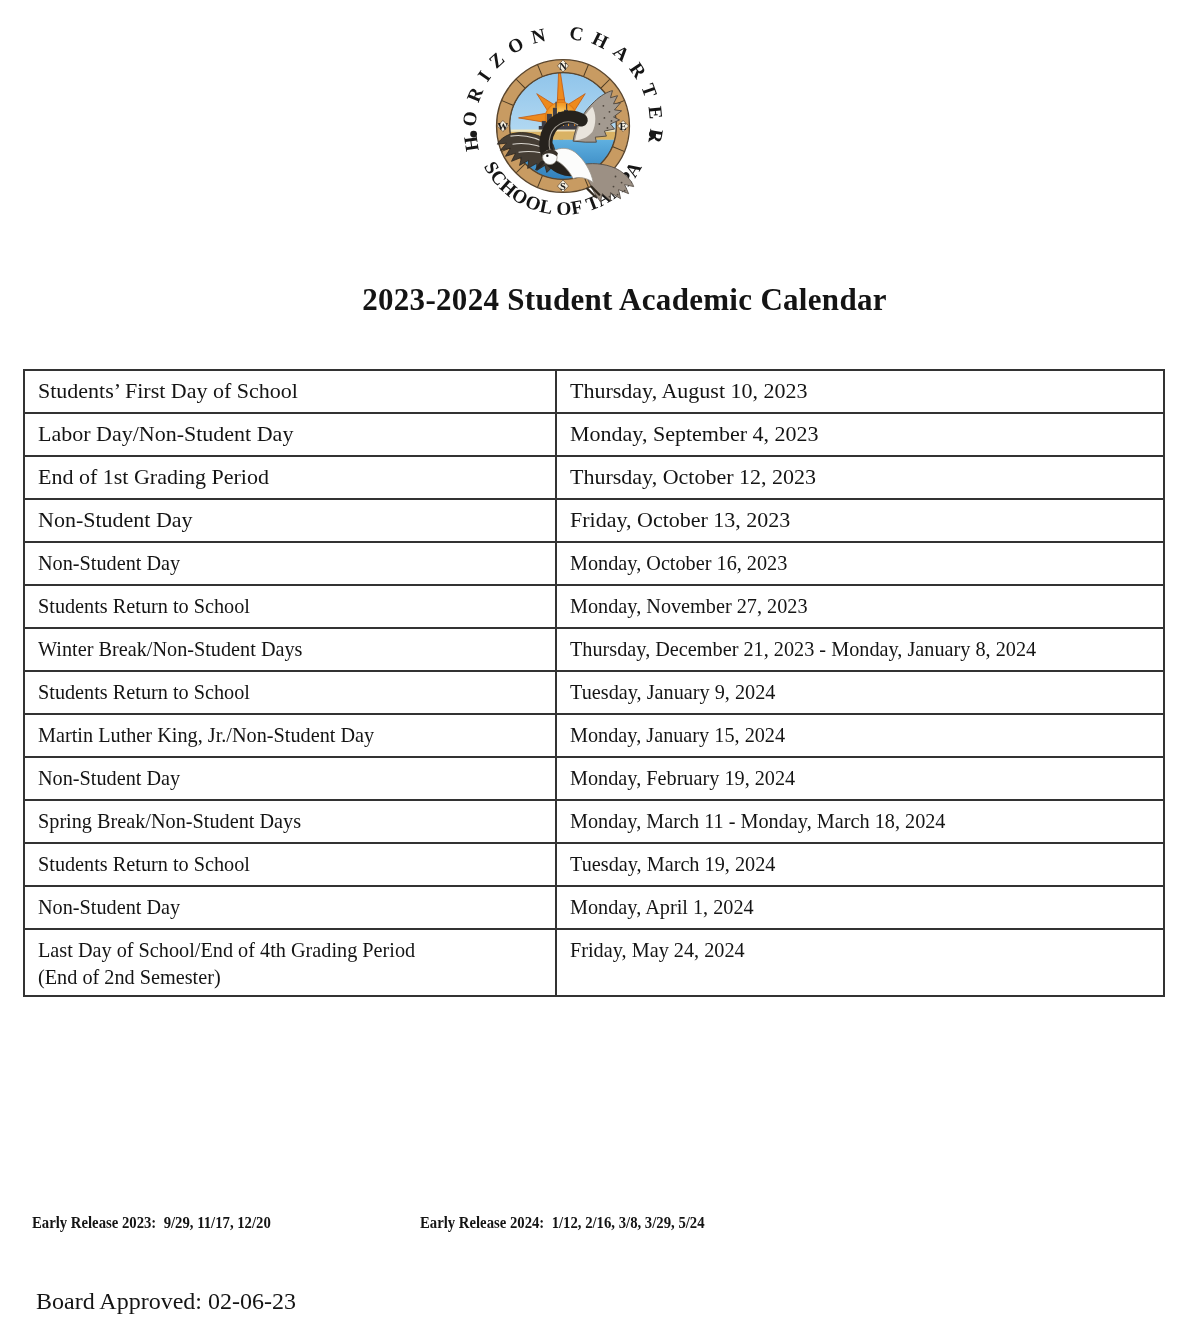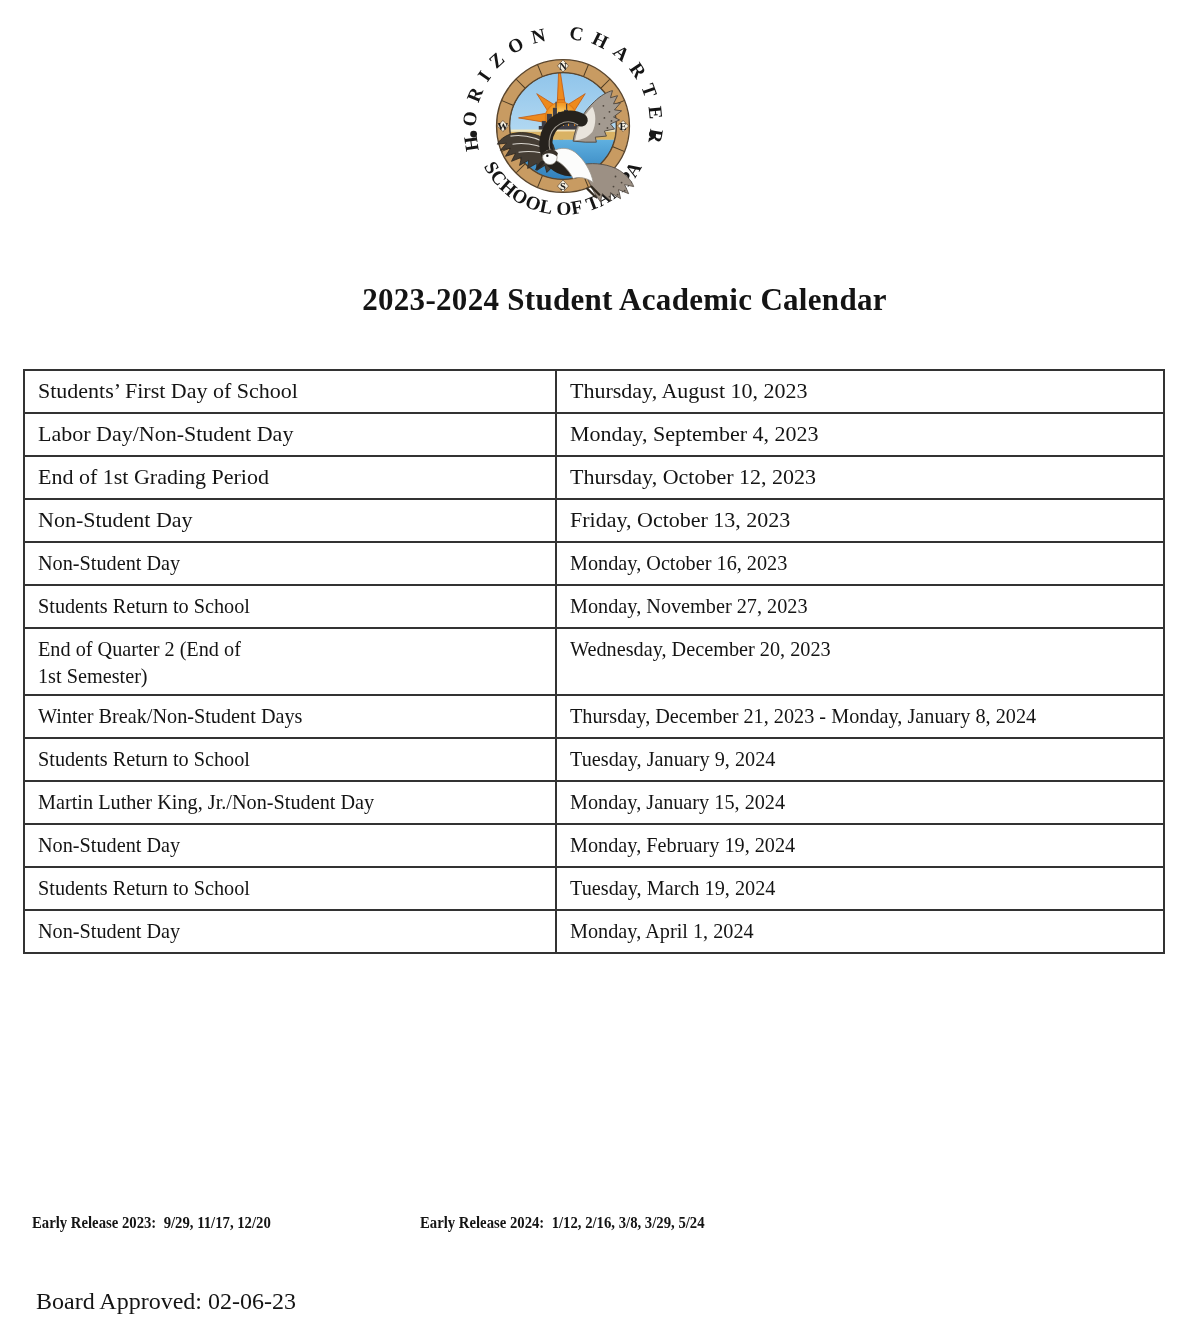--- a/index.html
+++ b/index.html
@@ -227,47 +227,51 @@
       </tr>
       <tr class="condensed">
         <td class="event"><span class="cell-text">Non-Student Day</span></td>
         <td class="date"><span class="cell-text">Monday, October 16, 2023</span></td>
       </tr>
       <tr class="condensed">
         <td class="event"><span class="cell-text">Students Return to School</span></td>
         <td class="date"><span class="cell-text">Monday, November 27, 2023</span></td>
       </tr>
       <tr class="condensed">
-        <td class="event"><span class="cell-text">End of Quarter 2 (End of
-1st Semester)</span></td>
-        <td class="date"><span class="cell-text">Wednesday, December 20, 2023</span></td>
-      </tr>
-      <tr class="condensed">
         <td class="event"><span class="cell-text">Winter Break/Non-Student Days</span></td>
         <td class="date"><span class="cell-text">Thursday, December 21, 2023 - Monday, January 8, 2024</span></td>
       </tr>
       <tr class="condensed">
         <td class="event"><span class="cell-text">Students Return to School</span></td>
         <td class="date"><span class="cell-text">Tuesday, January 9, 2024</span></td>
       </tr>
       <tr class="condensed">
         <td class="event"><span class="cell-text">Martin Luther King, Jr./Non-Student Day</span></td>
         <td class="date"><span class="cell-text">Monday, January 15, 2024</span></td>
       </tr>
       <tr class="condensed">
         <td class="event"><span class="cell-text">Non-Student Day</span></td>
         <td class="date"><span class="cell-text">Monday, February 19, 2024</span></td>
       </tr>
       <tr class="condensed">
+        <td class="event"><span class="cell-text"> Spring Break/Non-Student Days</span></td>
+        <td class="date"><span class="cell-text">Monday, March 11 - Monday, March 18, 2024</span></td>
+      </tr>
+      <tr class="condensed">
         <td class="event"><span class="cell-text">Students Return to School</span></td>
         <td class="date"><span class="cell-text">Tuesday, March 19, 2024</span></td>
       </tr>
       <tr class="condensed">
         <td class="event"><span class="cell-text">Non-Student Day</span></td>
         <td class="date"><span class="cell-text">Monday, April 1, 2024</span></td>
+      </tr>
+      <tr class="condensed">
+        <td class="event"><span class="cell-text">Last Day of School/End of 4th Grading Period
+(End of 2nd Semester)</span></td>
+        <td class="date"><span class="cell-text">Friday, May 24, 2024</span></td>
       </tr>
     </tbody>
 </table>
 
 <div class="early-line early-2023">
   <span class="squeeze">Early Release 2023:  9/29, 11/17, 12/20</span>
 </div>
 <div class="early-line early-2024">
   <span class="squeeze">Early Release 2024:  1/12, 2/16, 3/8, 3/29, 5/24</span>
 </div>

